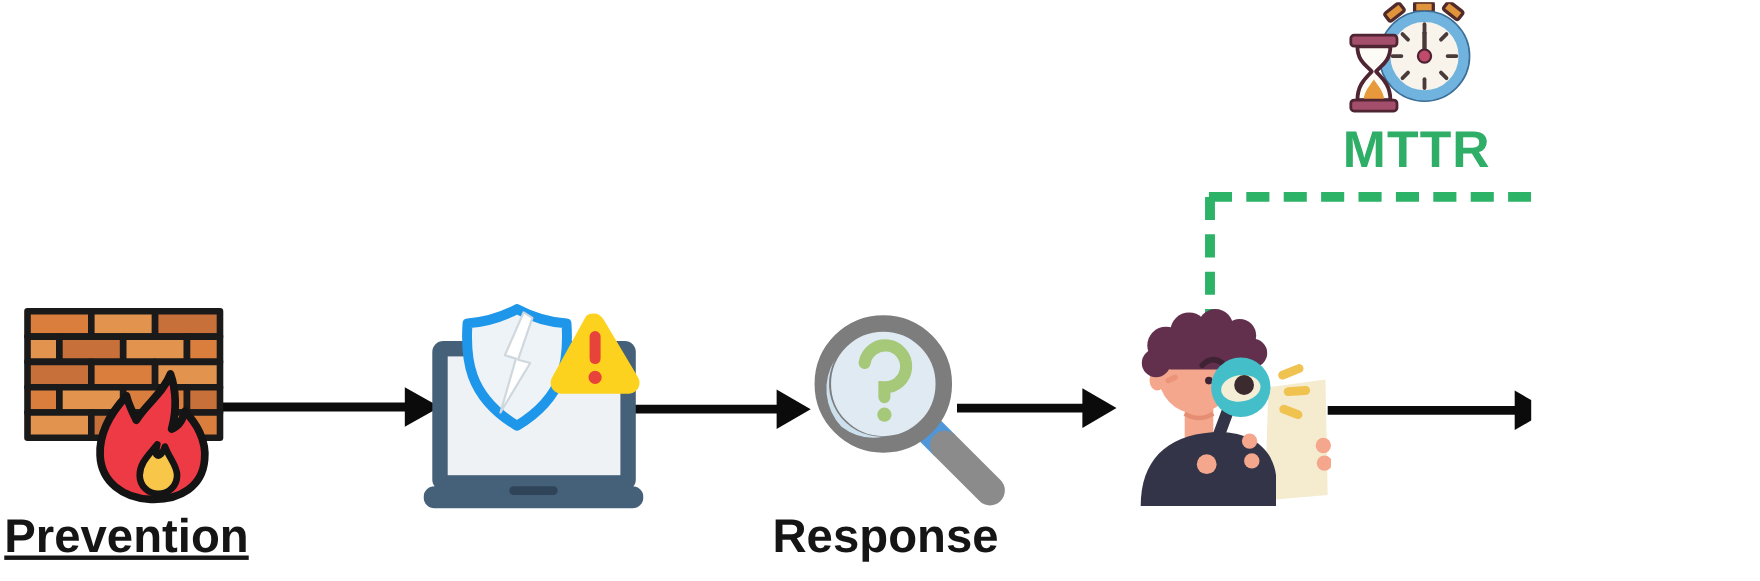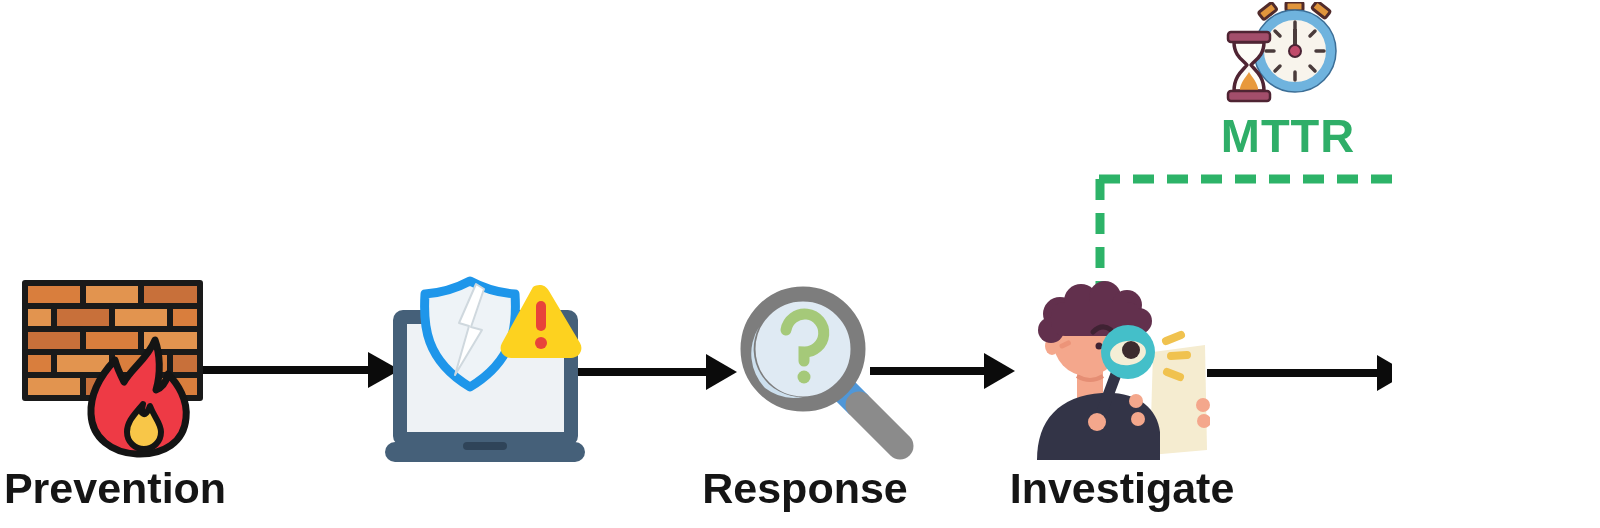--- a/index.html
+++ b/index.html
@@ -100,21 +100,21 @@
         <rect x="5" y="97" width="58" height="23" fill="#e2944f"></rect>
         <rect x="63" y="97" width="58" height="23" fill="#c8703a"></rect>
         <rect x="121" y="97" width="59" height="23" fill="#d97e3d"></rect>
       </g>
       <g>
         <path d="M135 62 C128 80 112 90 104 104 C100 96 97 90 95 82 C80 98 70 116 71 136 C72 160 92 175 117 176 C144 177 164 164 166 140 C168 122 158 106 148 96 C146 104 142 110 136 112 C141 95 140 76 135 62 Z" fill="#ee3a45" stroke="#141414" stroke-width="7" stroke-linejoin="round"></path>
         <path d="M123 126 C115 136 107 143 107 154 C107 164 115 171 124 171 C133 171 141 164 141 154 C141 145 134 139 130 128 C128 134 125 138 122 135 C122 132 122 129 123 126 Z" fill="#f8c648" stroke="#141414" stroke-width="6" stroke-linejoin="round"></path>
       </g>
     </svg>
   </div>
-  <div class="step-label" style="left:115px;">Prevention</div>
+  <div class="step-label" style="left:115px;text-decoration:underline;">Prevention</div>
 
   <div class="abs" style="left:385px;top:275px;">
     <svg width="200" height="190" viewBox="0 0 200 190">
       <g>
         <rect x="8" y="35" width="185" height="136" rx="10" fill="#456079"></rect>
         <rect x="22" y="49" width="157" height="108" fill="#eef2f5"></rect>
         <rect x="0" y="167" width="200" height="20" rx="10" fill="#456079"></rect>
         <rect x="78" y="167" width="44" height="8" rx="4" fill="#2f4459"></rect>
       </g>
       <g>
@@ -182,21 +182,20 @@
         <circle cx="188" cy="125" r="7"></circle>
         <circle cx="189" cy="141" r="7"></circle>
       </g>
       <g stroke="#f0c24f" stroke-width="8" stroke-linecap="round">
         <line x1="151" y1="61" x2="166" y2="55"></line>
         <line x1="156" y1="76" x2="172" y2="75"></line>
         <line x1="152" y1="92" x2="165" y2="97"></line>
       </g>
     </svg>
   </div>
-  <div class="step-label" style="left:1122px;">Investigate</div>
 
   <div class="abs" style="left:1402px;top:282px;">
     <svg width="120" height="180" viewBox="0 0 120 180">
       <g>
         <rect x="20" y="24" width="80" height="18" fill="#f4f4f4" stroke="#e0e0e0" stroke-width="2"></rect>
         <g stroke="#e6e6e6" stroke-width="3">
           <line x1="34" y1="26" x2="34" y2="40"></line>
           <line x1="52" y1="26" x2="52" y2="40"></line>
           <line x1="70" y1="26" x2="70" y2="40"></line>
           <line x1="88" y1="26" x2="88" y2="40"></line>

